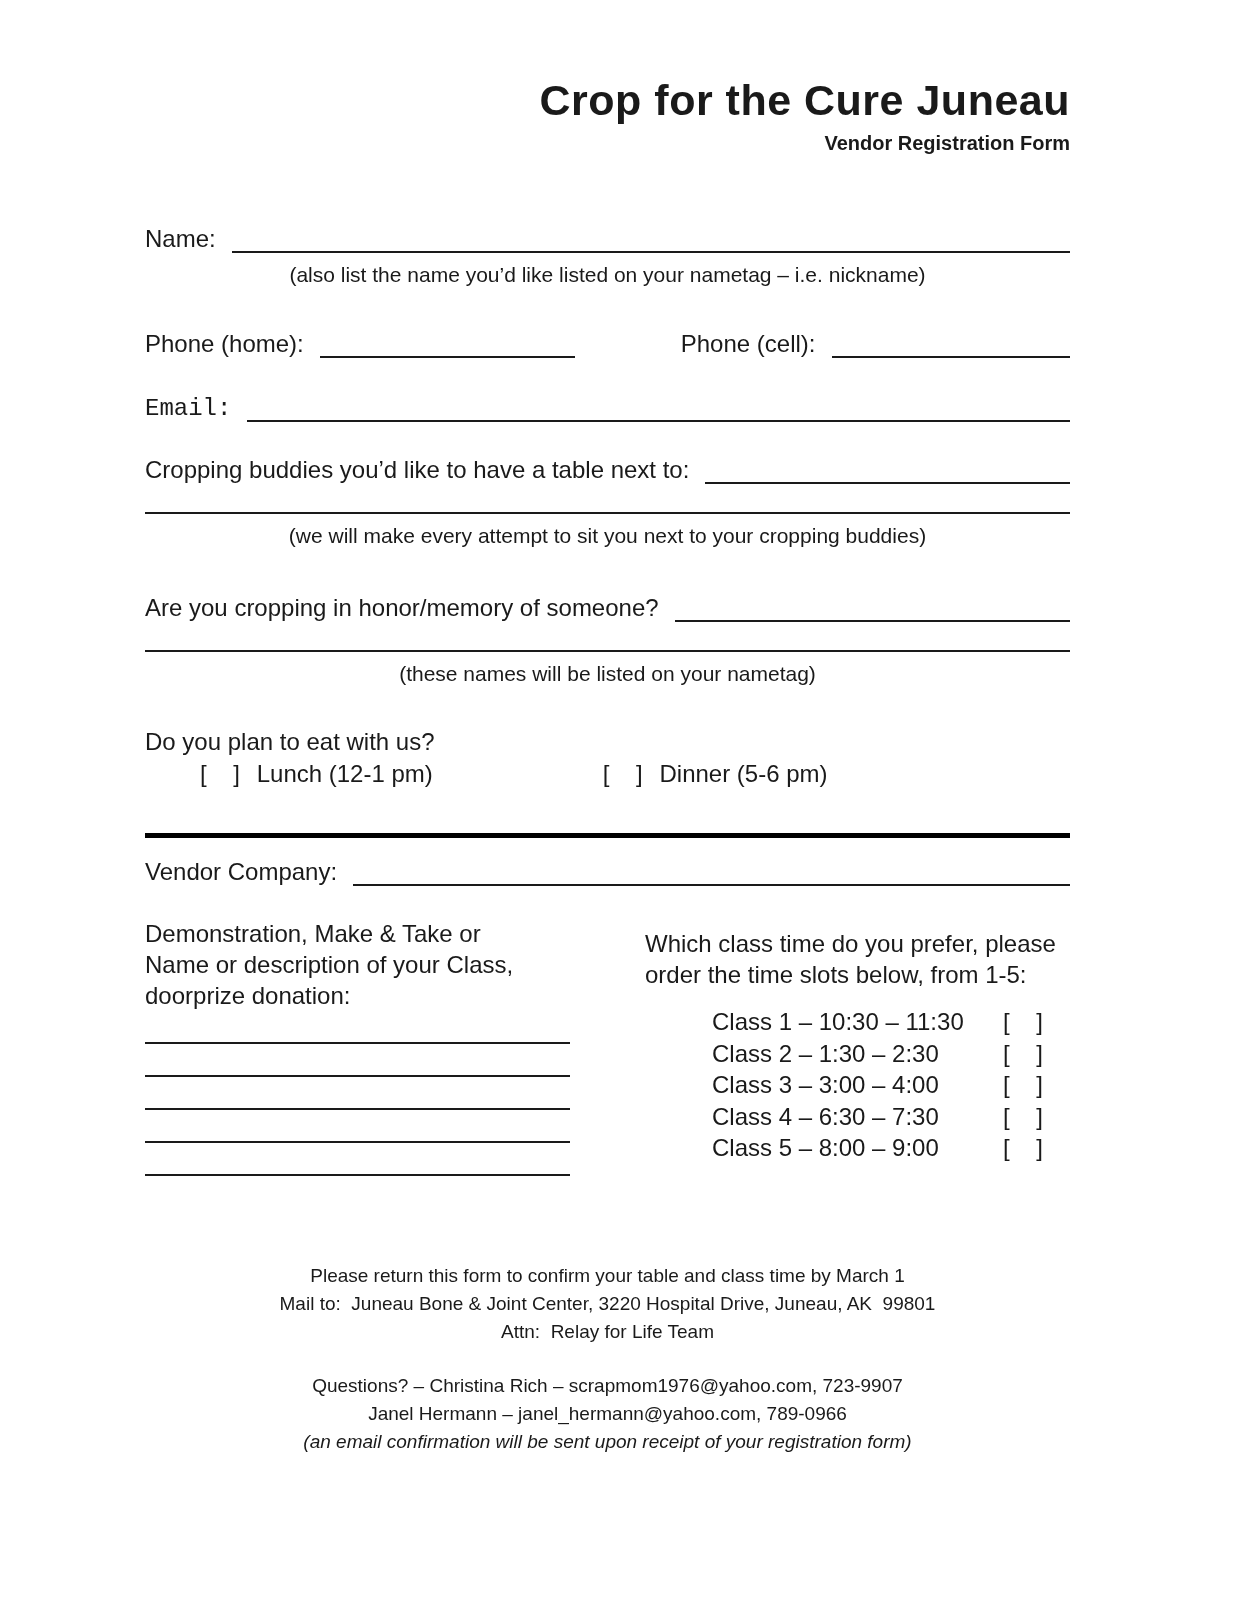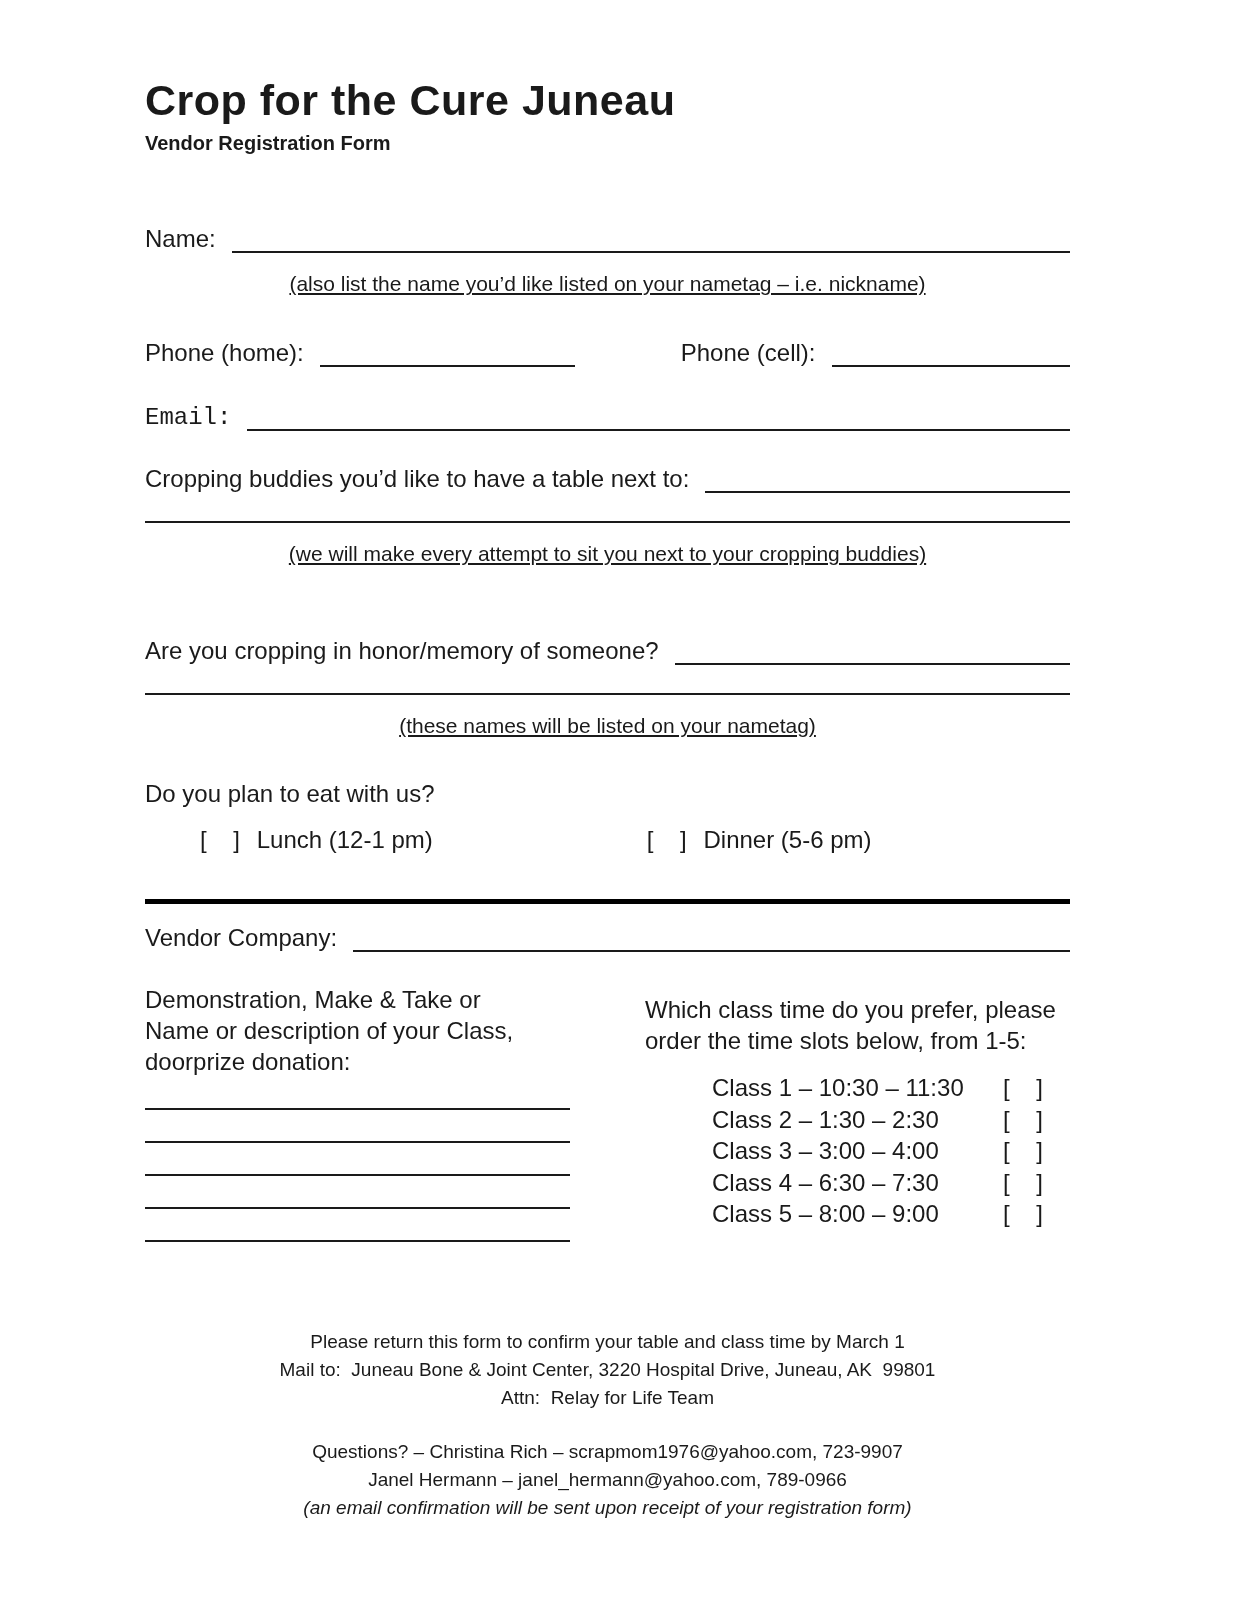--- a/index.html
+++ b/index.html
@@ -6,39 +6,39 @@
   .page {
     width: 1236px; height: 1600px;
     background: #ffffff;
     color: #1a1a1a;
     font-family: "Liberation Sans", sans-serif;
     font-size: 24px;
     box-sizing: border-box;
     padding: 76px 166px 0 145px;
     overflow: hidden;
   }
-  header { text-align: left; }
+  header { text-align: right; }
   h1 { font-size: 43px; line-height: 1.15; margin: 0; font-weight: bold; letter-spacing: 0.5px; }
   h2 { font-size: 20px; line-height: 1.2; margin: 6px 0 0 0; font-weight: bold; }
 
   .row { display: flex; align-items: flex-end; gap: 8px; }
   .fill { border-bottom: 2px solid #1a1a1a; height: 28px; }
   .fill.grow { flex: 1 1 auto; margin-left: 8px; }
   .fill.w255 { width: 255px; margin-left: 8px; }
   .spacer90 { width: 90px; }
   .full-line { border-bottom: 2px solid #1a1a1a; height: 26px; margin-top: 2px; }
-  .note { text-align: center; font-size: 21px; line-height: 27px; margin-top: 17px; text-decoration: underline; }
+  .note { text-align: center; font-size: 21px; line-height: 27px; margin-top: 8px; }
 
   .name-row    { margin-top: 68px; }
   .phone-row   { margin-top: 40px; }
   .email-row   { margin-top: 34px; font-family: Liberation Mono, monospace; }
   .buddies-row { margin-top: 32px; }
-  .honor-row   { margin-top: 68px; }
+  .honor-row   { margin-top: 43px; }
   .eat-question{ margin-top: 40px; line-height: 30px; }
-  .eat-options { margin-top: 16px; line-height: 30px; display: flex; gap: 44px; }
+  .eat-options { margin-top: 2px; line-height: 30px; display: flex; }
   .eat-opt-lunch  { margin-left: 55px; }
   .eat-opt-dinner { margin-left: 170px; }
   .cb { white-space: pre; }
   .cb-label { margin-left: 10px; }
 
   .thick-rule { margin-top: 44px; height: 5px; background: #000000; }
   .vendor-row { margin-top: 18px; }
 
   .two-col { margin-top: 32px; display: flex; }
   .left-col { width: 500px; flex: 0 0 500px; }

